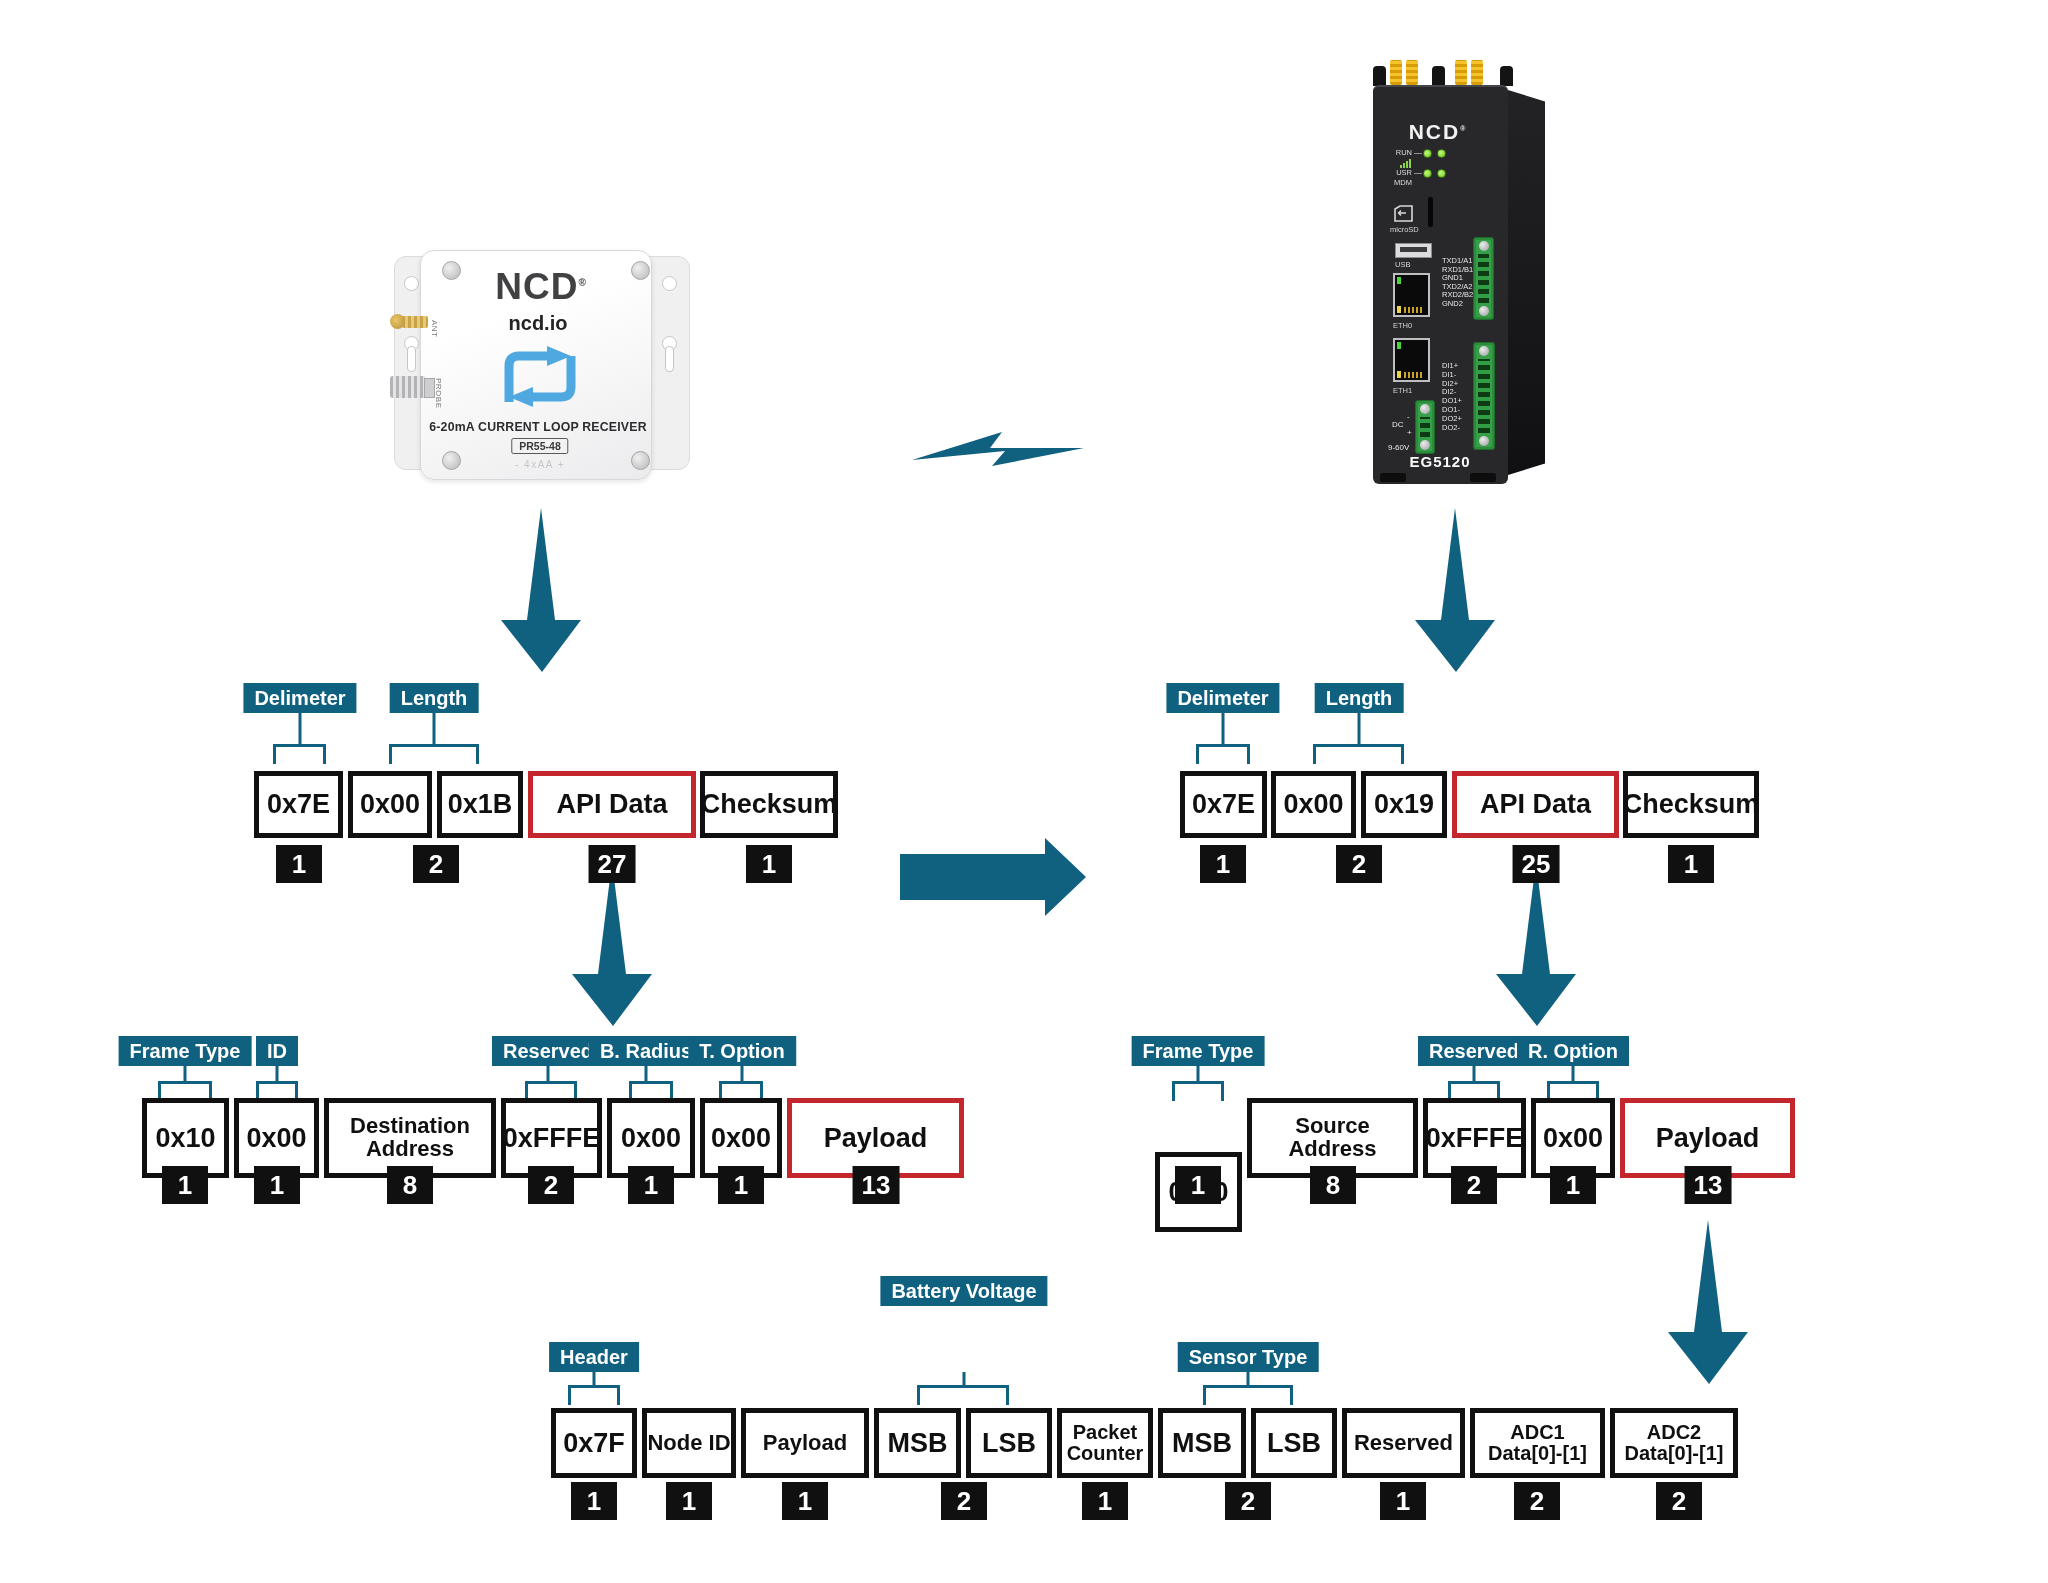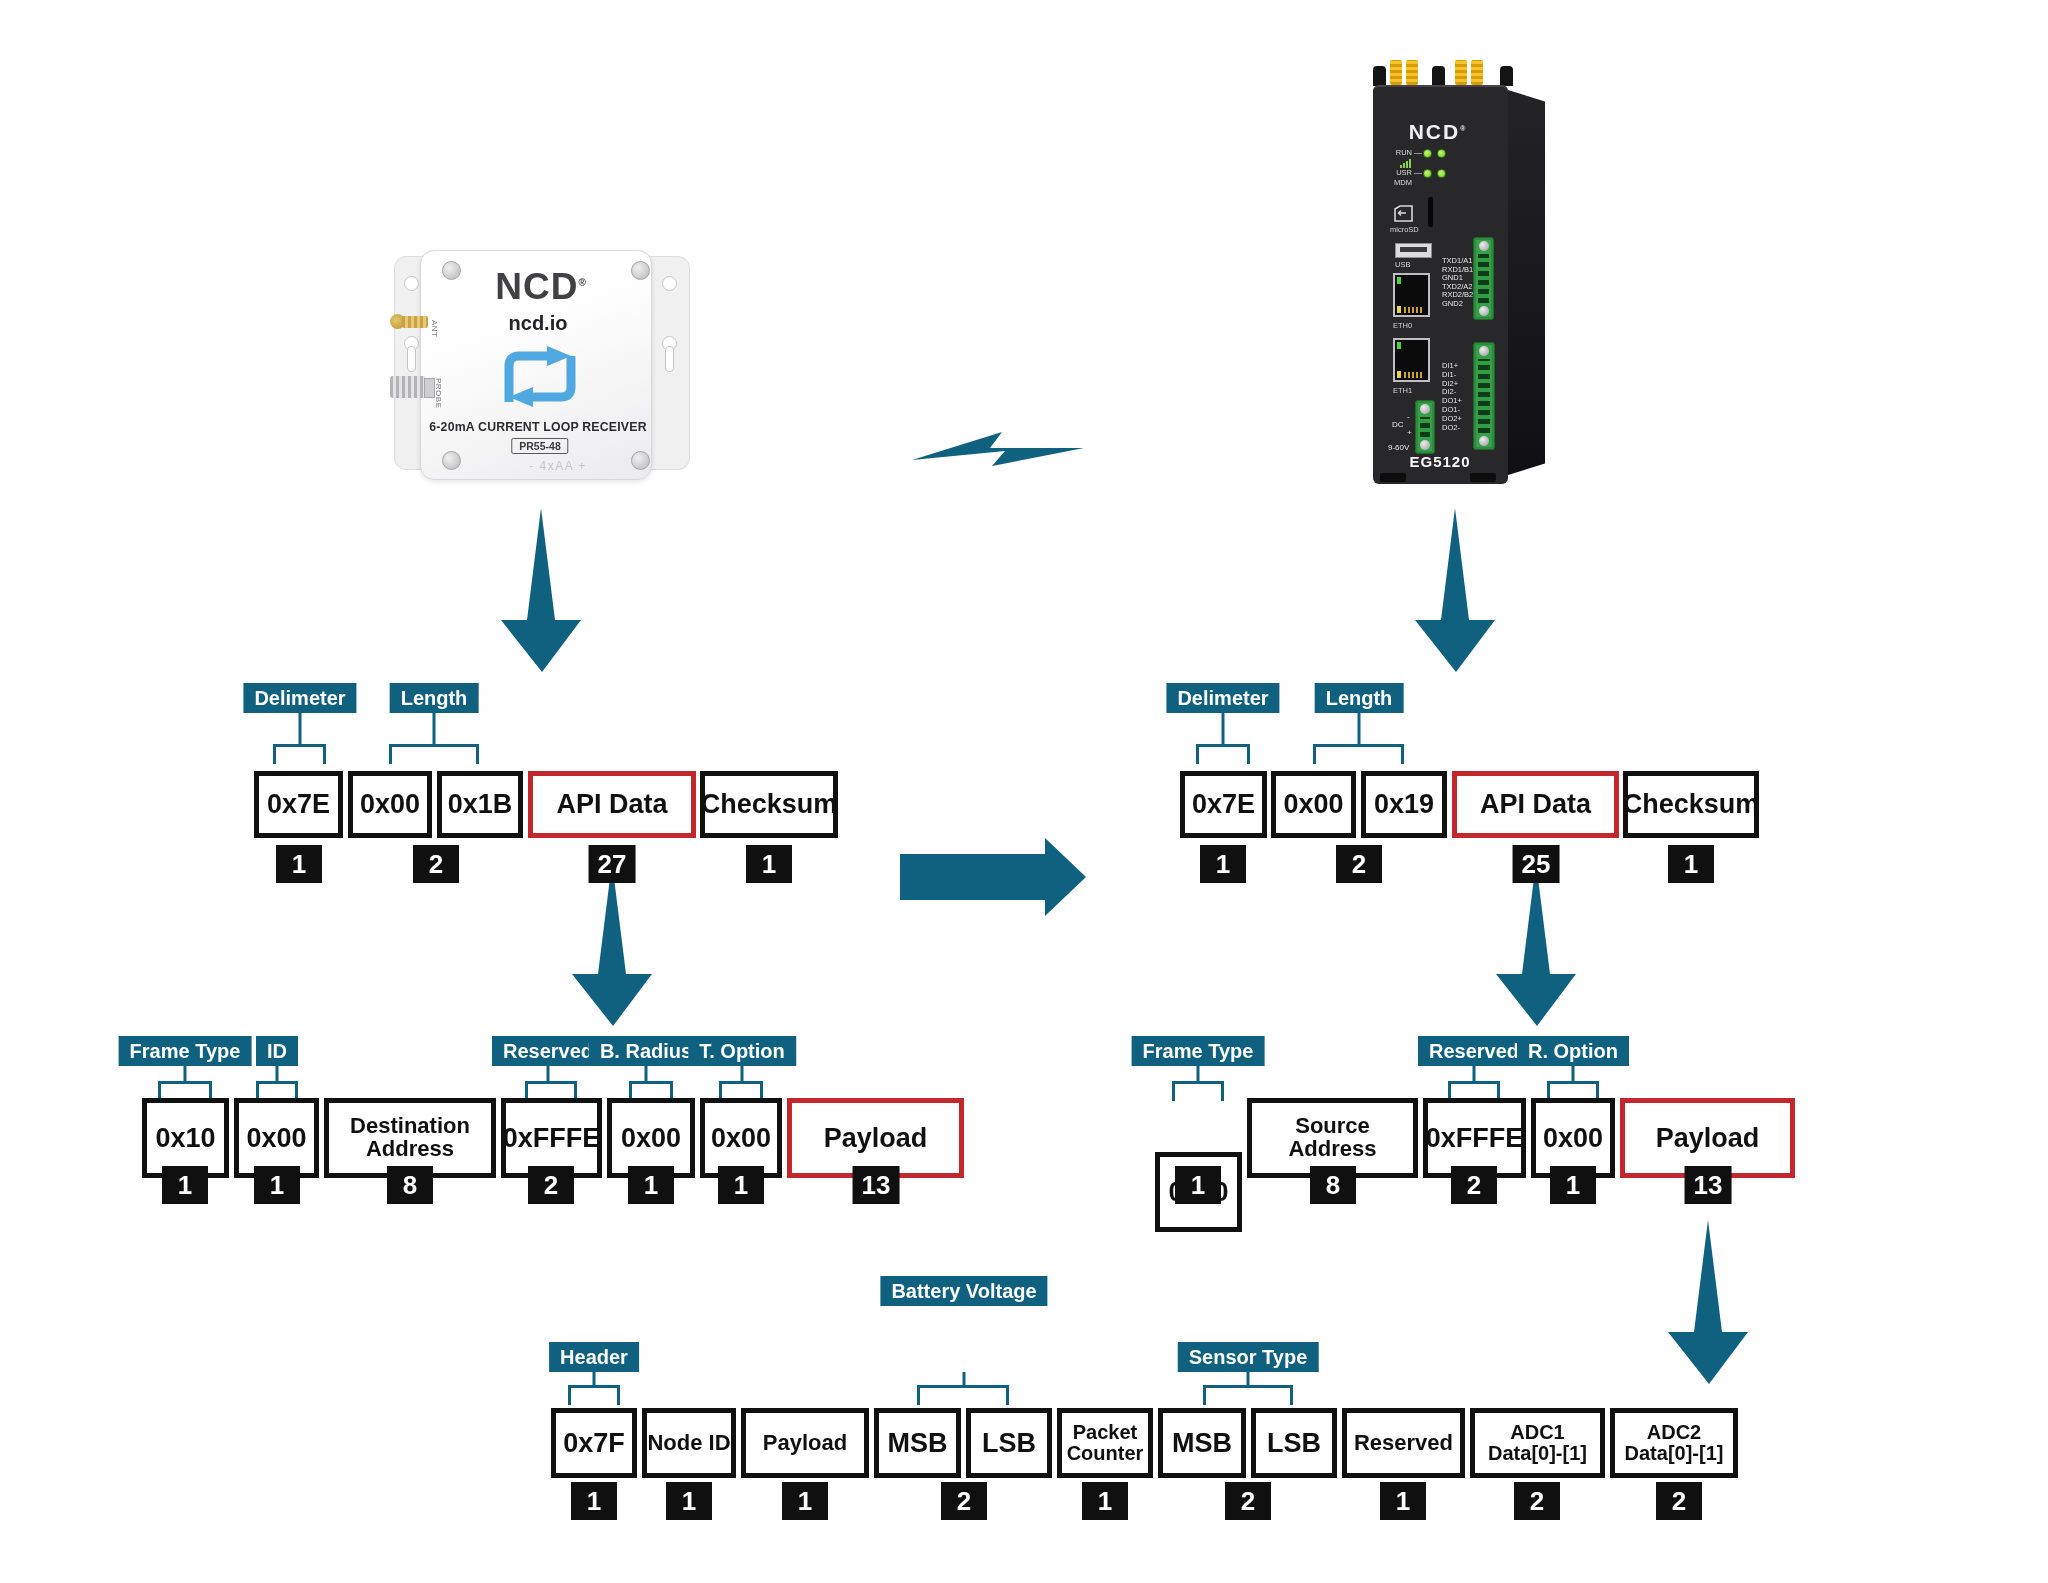--- a/index.html
+++ b/index.html
@@ -41,21 +41,21 @@
   .screw{position:absolute;width:17px;height:17px;border-radius:50%;border:1px solid #a5a5a7;
          background:radial-gradient(circle at 35% 35%,#f0f0f0,#b7b7b9);}
   .devL-logo{position:absolute;left:151px;top:20px;transform:translateX(-50%);font-size:37px;font-weight:900;
              color:#414144;letter-spacing:1px;line-height:1;}
   .devL-logo .reg{font-size:10px;vertical-align:super;font-weight:bold;}
   .devL-site{position:absolute;left:148px;top:64px;transform:translateX(-50%);font-size:20px;font-weight:bold;color:#242426;}
   .devL-product{position:absolute;left:148px;top:172px;transform:translateX(-50%);font-size:12.3px;font-weight:600;
                 color:#2c2c2e;letter-spacing:.2px;white-space:nowrap;}
   .devL-model{position:absolute;left:150px;top:190px;transform:translateX(-50%);border:1.5px solid #595959;
               border-radius:2px;padding:0 7px;font-size:10.5px;font-weight:bold;color:#3a3a3c;line-height:14px;}
-  .devL-batt{position:absolute;left:168px;top:211px;transform:translateX(-50%);font-size:12px;color:#c6c6c8;letter-spacing:1.5px;}
+  .devL-batt{position:absolute;left:150px;top:211px;transform:translateX(-50%);font-size:10px;color:#c6c6c8;letter-spacing:1.5px;}
   .vlabel{position:absolute;writing-mode:vertical-rl;font-size:8px;color:#7a7a7c;letter-spacing:.5px;}
   .sma-tip{position:absolute;left:0;top:66px;width:15px;height:15px;border-radius:50%;
            background:radial-gradient(circle at 40% 40%,#e7c76a,#b89030);}
   .sma-barrel{position:absolute;left:12px;top:68px;width:26px;height:12px;
               background:repeating-linear-gradient(90deg,#c8a24a 0 3px,#e9ca74 3px 6px);border-radius:2px;}
   .probe-barrel{position:absolute;left:0;top:128px;width:36px;height:22px;border-radius:3px;
                 background:repeating-linear-gradient(90deg,#b3b3b5 0 3px,#e4e4e6 3px 6px);}
   .probe-nut{position:absolute;left:34px;top:130px;width:9px;height:18px;background:#cfcfd1;border:1px solid #a8a8aa;}
 
   

